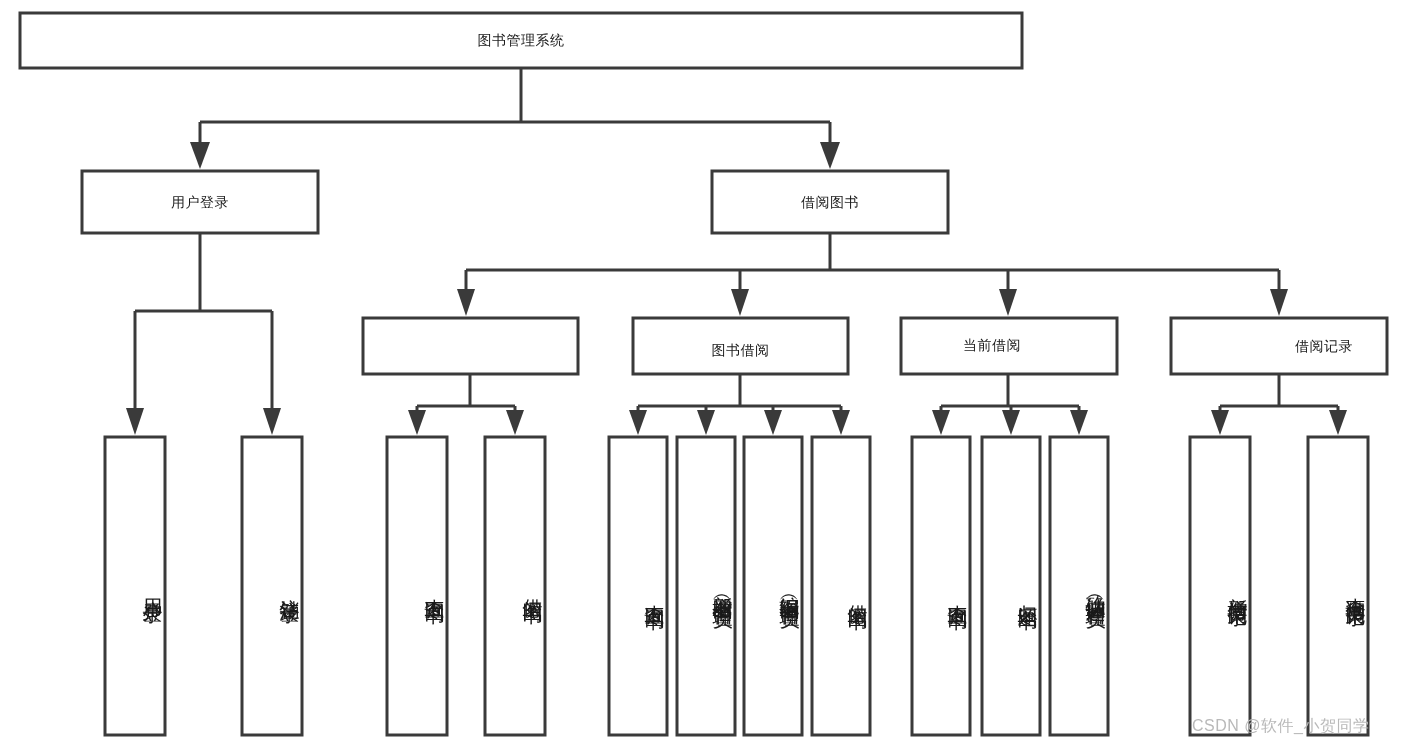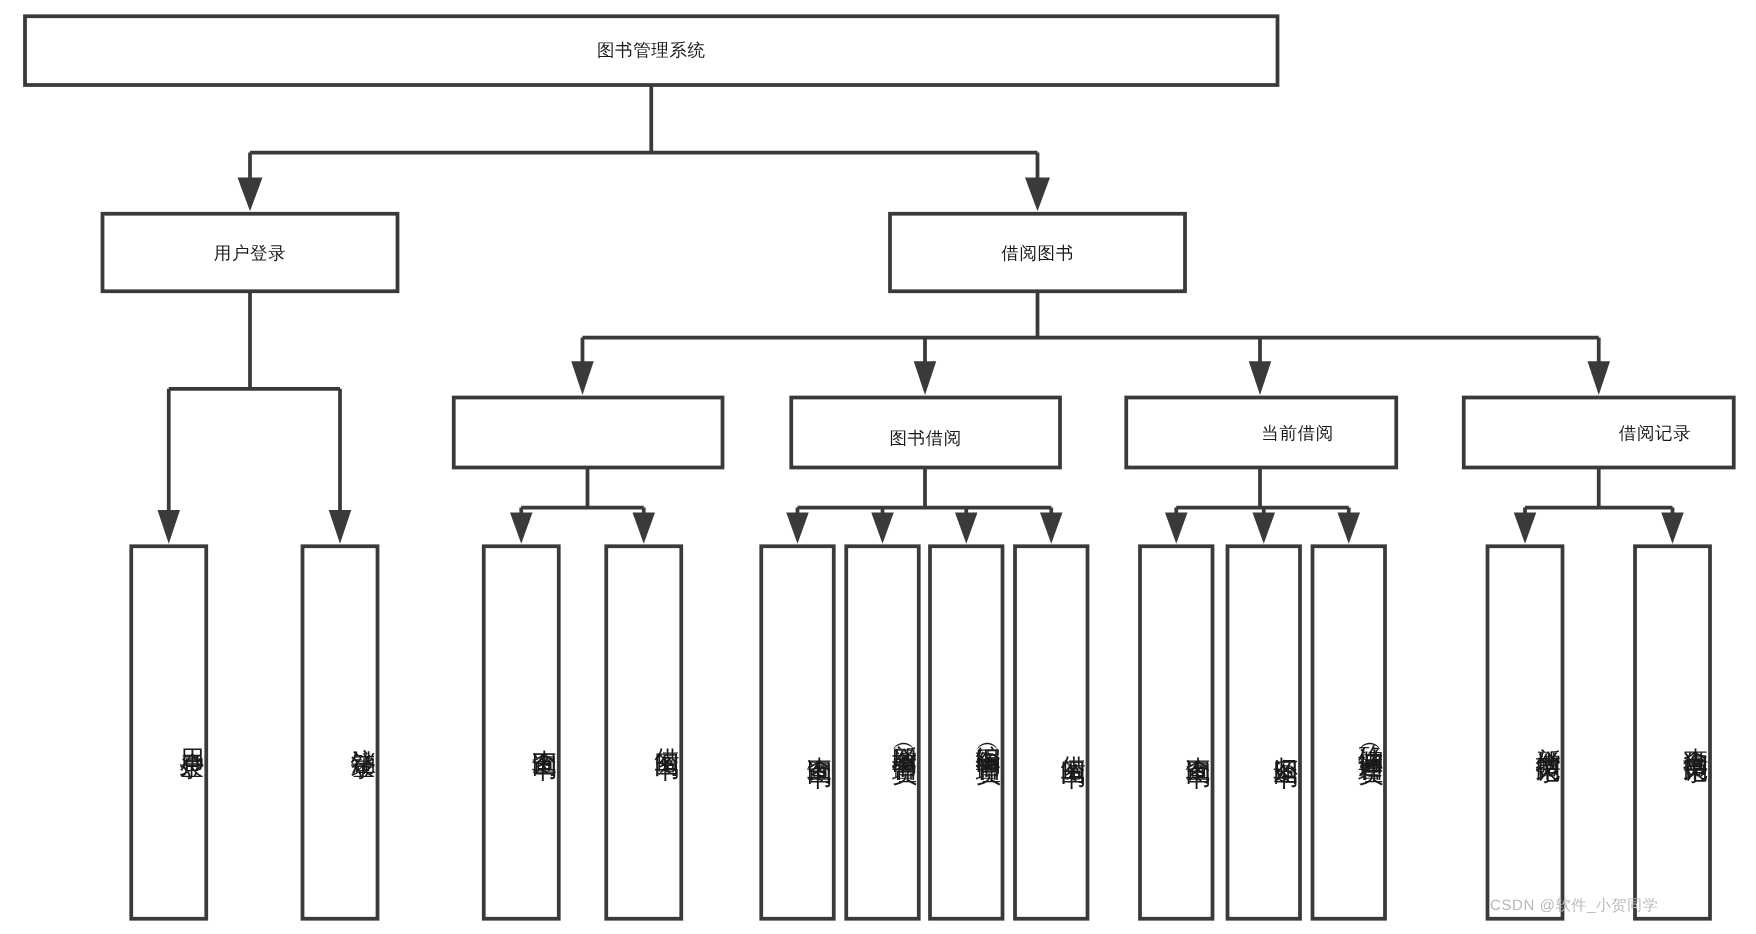--- a/index.html
+++ b/index.html
@@ -60,21 +60,21 @@
     text-orientation: upright;
     font-size: 20px;
     line-height: 1.25;
     letter-spacing: 2px;
     align-items: flex-start;
     padding-top: 2px;
     box-sizing: border-box;
   }
   .watermark {
     position: absolute;
-    font-size: 12px;
+    font-size: 16px;
     color: #b9b9b9;
     white-space: nowrap;
     letter-spacing: 0.5px;
     pointer-events: none;
   }
 </style>
 </head>
 <body>
 
 <div id="diagram-root">
@@ -182,21 +182,21 @@
     <rect class="node-box" x="1190" y="437" width="60" height="298"></rect>
     <rect class="node-box" x="1308" y="437" width="60" height="298"></rect>
   </svg>
 
   <div class="node-label horizontal" style="left:20px;top:13px;width:1002px;height:55px;">图书管理系统</div>
 
   <div class="node-label horizontal" style="left:82px;top:171px;width:236px;height:62px;">用户登录</div>
   <div class="node-label horizontal" style="left:712px;top:171px;width:236px;height:62px;">借阅图书</div>
 
   <div class="node-label horizontal" style="left:633px;top:318px;width:215px;height:64px;">图书借阅</div>
-  <div class="node-label horizontal" style="left:936px;top:318px;width:204px;height:56px;">当前借阅</div>
+  <div class="node-label horizontal" style="left:890px;top:318px;width:204px;height:56px;font-family:Liberation Mono, monospace;">当前借阅</div>
   <div class="node-label horizontal" style="left:1171px;top:318px;width:216px;height:56px;padding-left:45px;">借阅记录</div>
 
   <div class="node-label vertical" style="left:105px;top:497px;width:60px;height:178px;">用户登录</div>
   <div class="node-label vertical" style="left:242px;top:497px;width:60px;height:178px;">注销登录</div>
 
   <div class="node-label vertical" style="left:387px;top:497px;width:60px;height:178px;">查询图书</div>
   <div class="node-label vertical" style="left:485px;top:497px;width:60px;height:178px;">借阅图书</div>
 
   <div class="node-label vertical" style="left:609px;top:497px;width:58px;height:190px;">查询图书</div>
   <div class="node-label vertical" style="left:677px;top:443px;width:58px;height:290px;">新增图书（管理员）</div>

